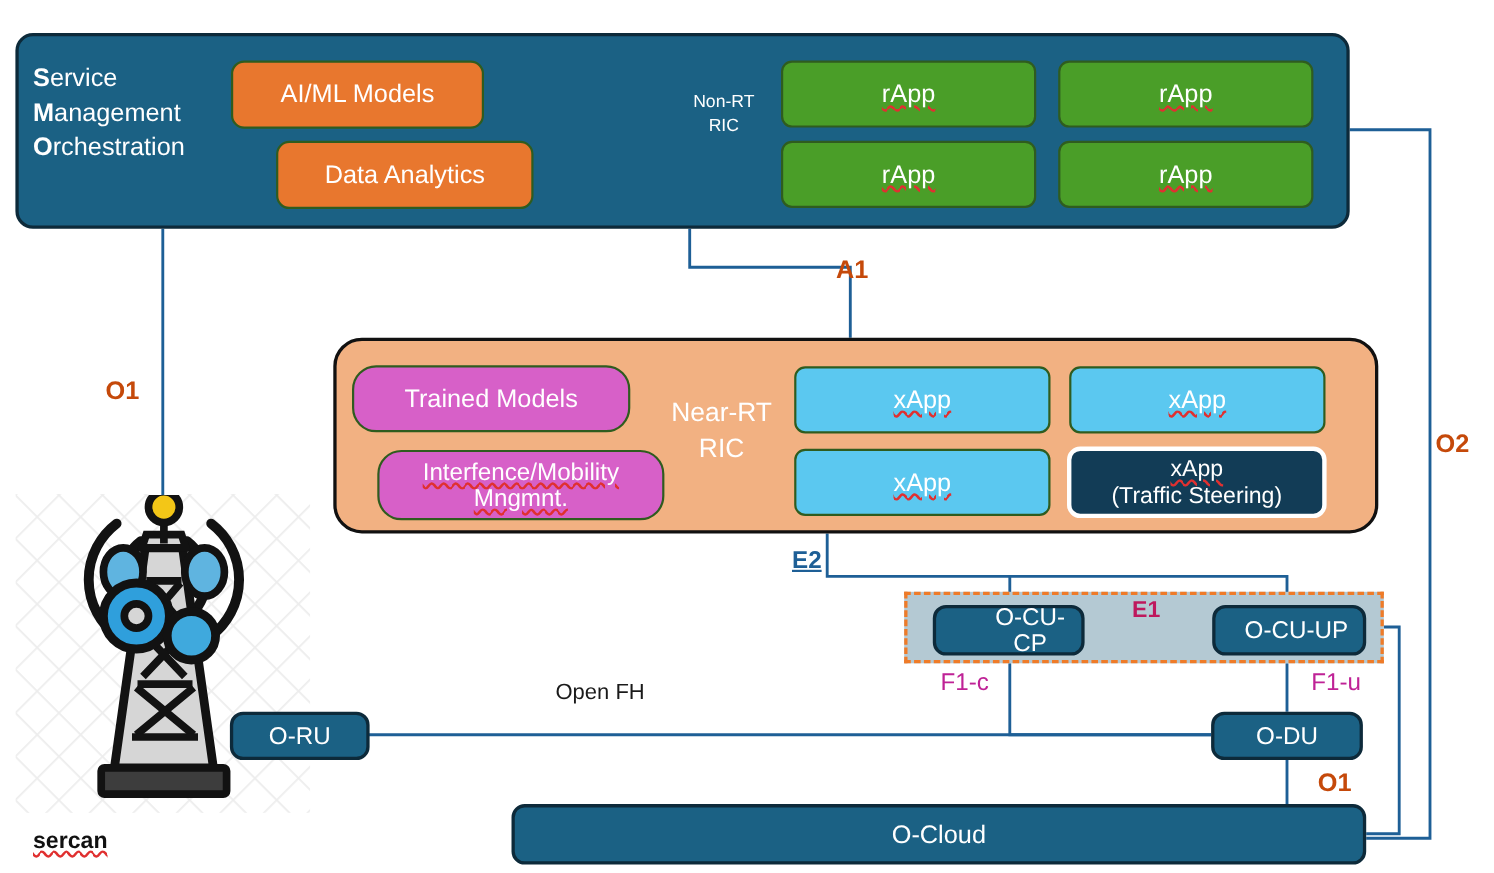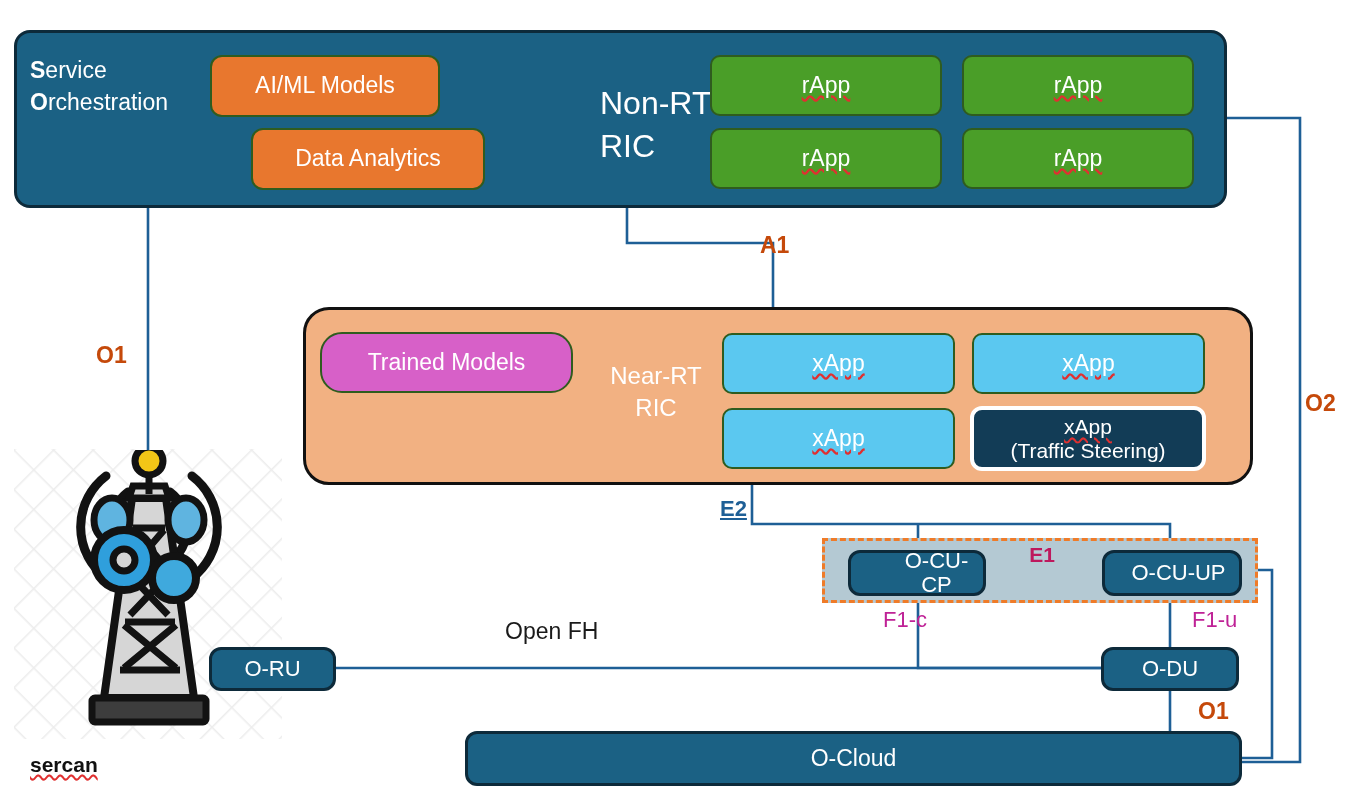--- a/index.html
+++ b/index.html
@@ -15,22 +15,22 @@
        border-radius:16px;}
   #smo-label{position:absolute;left:30px;top:55px;width:190px;color:#fff;font-size:23px;
        line-height:1.38;text-align:left;}
   #smo-label b{font-weight:bold;}
   #smo-label span.rest{font-weight:normal;}
 
   .orangebox{background:#e8772e;border:2px solid #2f5c1f;border-radius:12px;font-size:23px;}
   #aiml{left:210px;top:55px;width:230px;height:62px;}
   #danal{left:251px;top:128px;width:234px;height:62px;}
 
-  #nonrt{position:absolute;left:600px;top:82px;width:116px;color:#fff;font-size:32px;
-       text-align:left;line-height:1.35;}
+  #nonrt{position:absolute;left:600px;top:82px;width:116px;color:#fff;font-size:16px;
+       text-align:center;line-height:1.35;}
 
   .greenbox{background:#4a9e28;border:2px solid #2f5c1f;border-radius:10px;font-size:23px;}
   #rapp1{left:710px;top:55px;width:232px;height:61px;}
   #rapp2{left:962px;top:55px;width:232px;height:61px;}
   #rapp3{left:710px;top:128px;width:232px;height:61px;}
   #rapp4{left:962px;top:128px;width:232px;height:61px;}
 
   
   #nearrt{left:303px;top:307px;width:950px;height:178px;background:#f2b182;border:3px solid #111;
        border-radius:26px;}
@@ -56,29 +56,29 @@
   #ocuup{left:1102px;top:550px;width:140px;height:46px;padding-left:13px;}
   #e1lbl{position:absolute;left:1012px;top:543px;width:60px;color:#be185d;font-weight:bold;
        font-size:21px;text-align:center;}
 
   #oru{left:209px;top:647px;width:127px;height:44px;}
   #odu{left:1101px;top:647px;width:138px;height:44px;}
   #ocloud{left:465px;top:731px;width:777px;height:55px;font-size:23px;}
 
   
   .lbl{position:absolute;font-size:22px;white-space:nowrap;}
-  #openfh{left:505px;top:618px;color:#1a1a1a;font-size:23px;}
+  #openfh{left:505px;top:618px;color:#1a1a1a;font-size:20px;}
   .orangelbl{color:#c5490a;font-weight:bold;font-size:23px;}
   .bluelbl{color:#1e5f96;font-weight:bold;font-size:22px;}
   .magentalbl{color:#bf2296;font-size:22px;}
   #a1{left:760px;top:232px;}
   #o1left{left:96px;top:342px;}
   #o2{left:1305px;top:390px;}
   #e2{left:720px;top:496px;text-decoration:underline;}
-  #f1c{left:855px;top:607px;margin-left:28px;}
+  #f1c{left:855px;top:607px;}
   #f1u{left:1192px;top:607px;}
   #o1bottom{left:1198px;top:698px;}
 
   #sercan{position:absolute;left:30px;top:753px;font-size:21px;font-weight:bold;color:#111;
        text-decoration:underline;text-decoration-color:#e03030;text-decoration-style:wavy;}
 
   svg.lines{position:absolute;left:0;top:0;width:1358px;height:794px;pointer-events:none;}
   .sq{text-decoration:underline;text-decoration-color:#e03030;text-decoration-style:wavy;
       text-underline-offset:2px;}
   #hatch{position:absolute;left:14px;top:449px;width:268px;height:290px;opacity:.5;}
@@ -120,20 +120,21 @@
 
       <path d="M1170 691 L1170 731"></path>
 
       <path d="M1258 570 L1272 570 L1272 758 L1242 758"></path>
     </g>
   </svg>
 
   <div class="blk" id="smo"></div>
   <div id="smo-label">
     <div><b>S</b><span class="rest">ervice</span></div>
+    <div><b>M</b><span class="rest">anagement</span></div>
     <div><b>O</b><span class="rest">rchestration</span></div>
   </div>
 
   <div class="blk orangebox" id="aiml">AI/ML Models</div>
   <div class="blk orangebox" id="danal">Data Analytics</div>
 
   <div id="nonrt">
     <div>Non-RT</div>
     <div>RIC</div>
   </div>
@@ -151,20 +152,23 @@
       <span class="sq">rApp</span>
     </div>
 
   <div class="blk" id="nearrt"></div>
   <div id="nearrt-label">
     <div>Near-RT</div>
     <div>RIC</div>
   </div>
 
   <div class="blk pinkbox" id="tmodels">Trained Models</div>
+  <div class="blk pinkbox" id="imm">
+      <span class="sq">Interfence/Mobility Mngmnt.</span>
+    </div>
 
   <div class="blk bluebox" id="xapp1">
       <span class="sq">xApp</span>
     </div>
   <div class="blk bluebox" id="xapp2">
       <span class="sq">xApp</span>
     </div>
   <div class="blk bluebox" id="xapp3">
       <span class="sq">xApp</span>
     </div>

